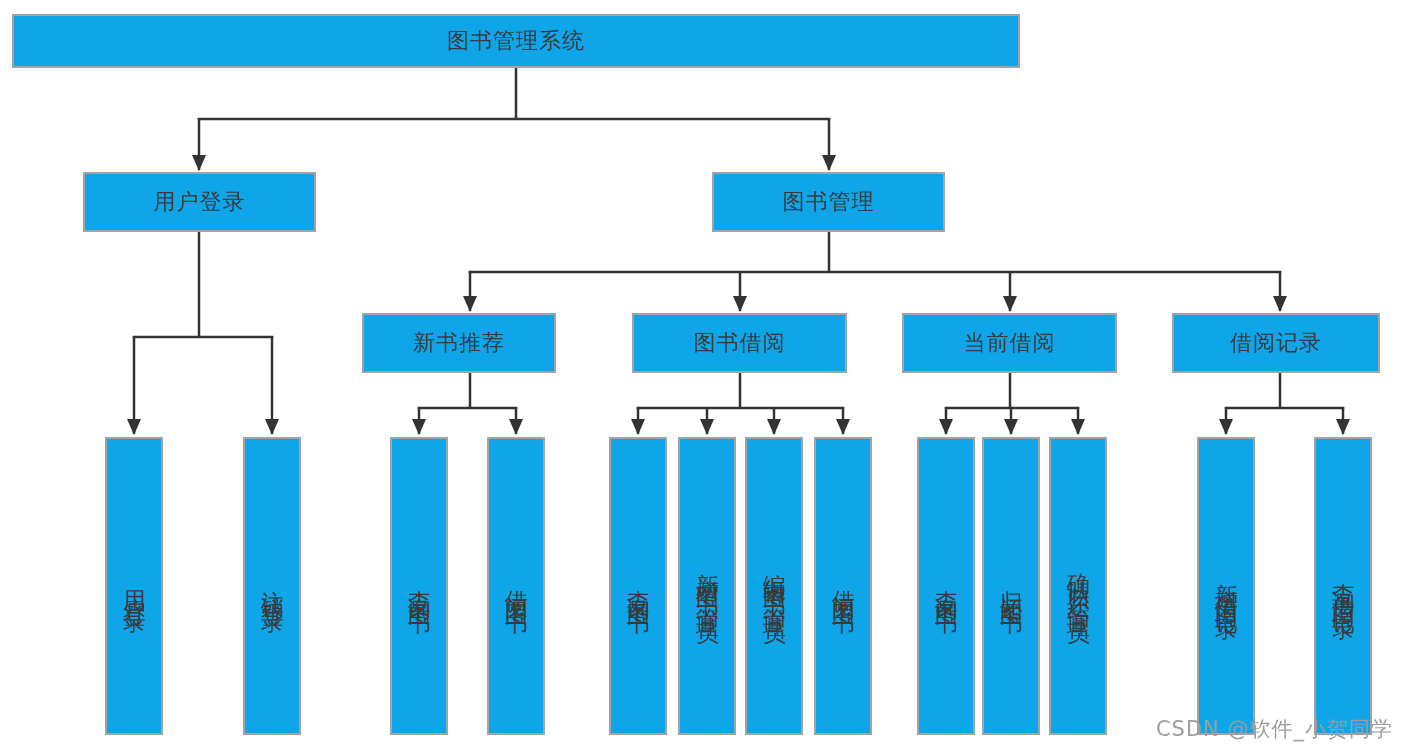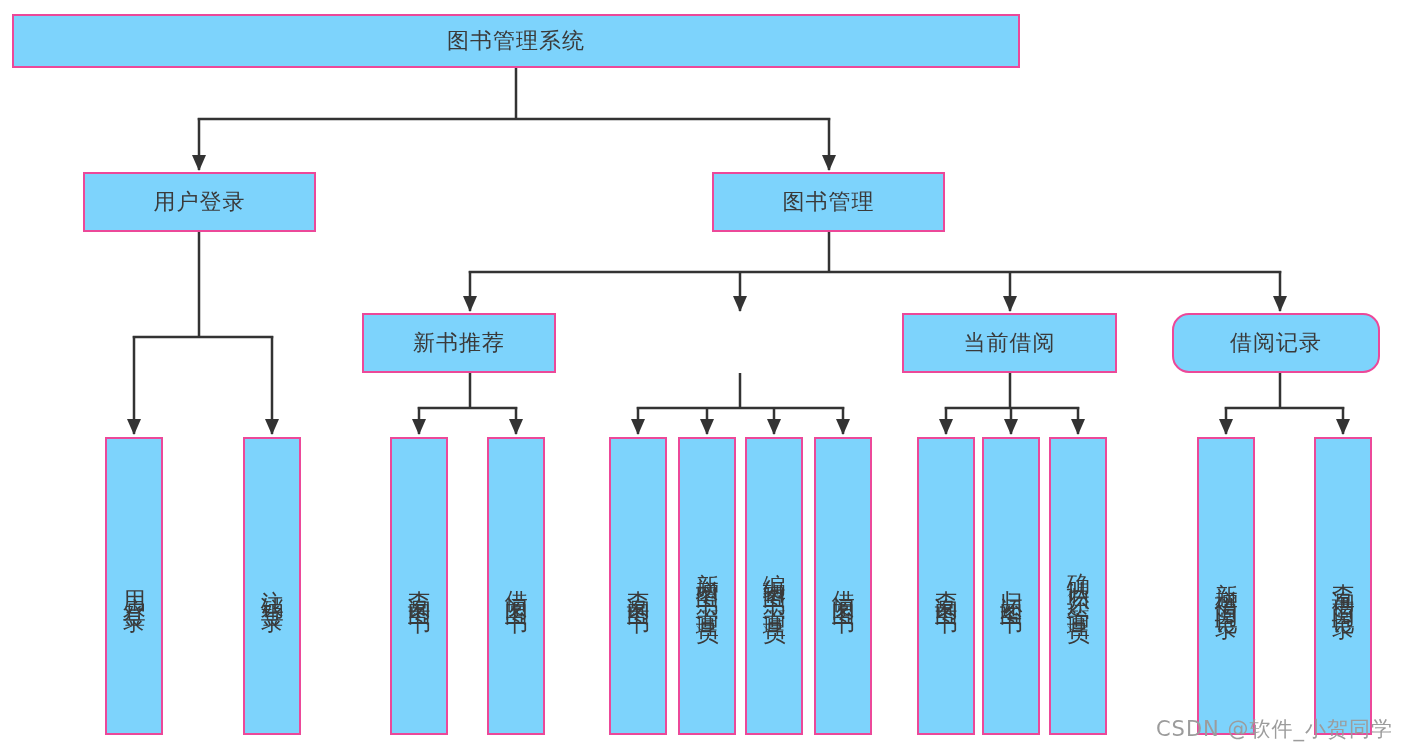--- a/index.html
+++ b/index.html
@@ -7,22 +7,22 @@
     position:relative;
     width:1405px;height:747px;
     background:#ffffff;
     font-family:"DejaVu Sans","Liberation Sans",sans-serif;
     overflow:hidden;
   }
   .wires{position:absolute;left:0;top:0;width:1405px;height:747px;}
   .node{
     position:absolute;
     box-sizing:border-box;
-    border:2px solid #ec4899;
-    background:#7dd3fc;
+    border:2px solid #a3a3a3;
+    background:#0ea5e9;
     color:#3a3a3a;
     display:flex;
     align-items:center;
     justify-content:center;
     font-size:22px;
     letter-spacing:1px;
     line-height:1.2;
     z-index:2;
   }
   .hnode{white-space:nowrap;}
@@ -97,22 +97,23 @@
       <line x1="1343" y1="407" x2="1343" y2="434" marker-end="url(#arrow)"></line>
     </g>
   </svg>
 
   <div class="node hnode" style="left:12px;top:14px;width:1008px;height:54px;">图书管理系统</div>
 
   <div class="node hnode" style="left:83px;top:172px;width:233px;height:60px;">用户登录</div>
   <div class="node hnode" style="left:712px;top:172px;width:233px;height:60px;font-family:Liberation Serif, serif;">图书管理</div>
 
   <div class="node hnode" style="left:362px;top:313px;width:194px;height:60px;">新书推荐</div>
+  <div class="node hnode" style="left:632px;top:313px;width:215px;height:60px;">图书借阅</div>
   <div class="node hnode" style="left:902px;top:313px;width:215px;height:60px;">当前借阅</div>
-  <div class="node hnode" style="left:1172px;top:313px;width:208px;height:60px;border-radius:17px;">借阅记录</div>
+  <div class="node hnode" style="left:1172px;top:313px;width:208px;height:60px;">借阅记录</div>
 
   <div class="node vnode" style="left:105px;top:437px;width:58px;height:298px;">用户登录</div>
   <div class="node vnode" style="left:243px;top:437px;width:58px;height:298px;">注销登录</div>
 
   <div class="node vnode" style="left:390px;top:437px;width:58px;height:298px;">查询图书</div>
   <div class="node vnode" style="left:487px;top:437px;width:58px;height:298px;">借阅图书</div>
 
   <div class="node vnode" style="left:609px;top:437px;width:58px;height:298px;">查询图书</div>
   <div class="node vnode" style="left:678px;top:437px;width:58px;height:298px;">新增图书（管理员）</div>
   <div class="node vnode" style="left:745px;top:437px;width:58px;height:298px;">编辑图书（管理员）</div>

